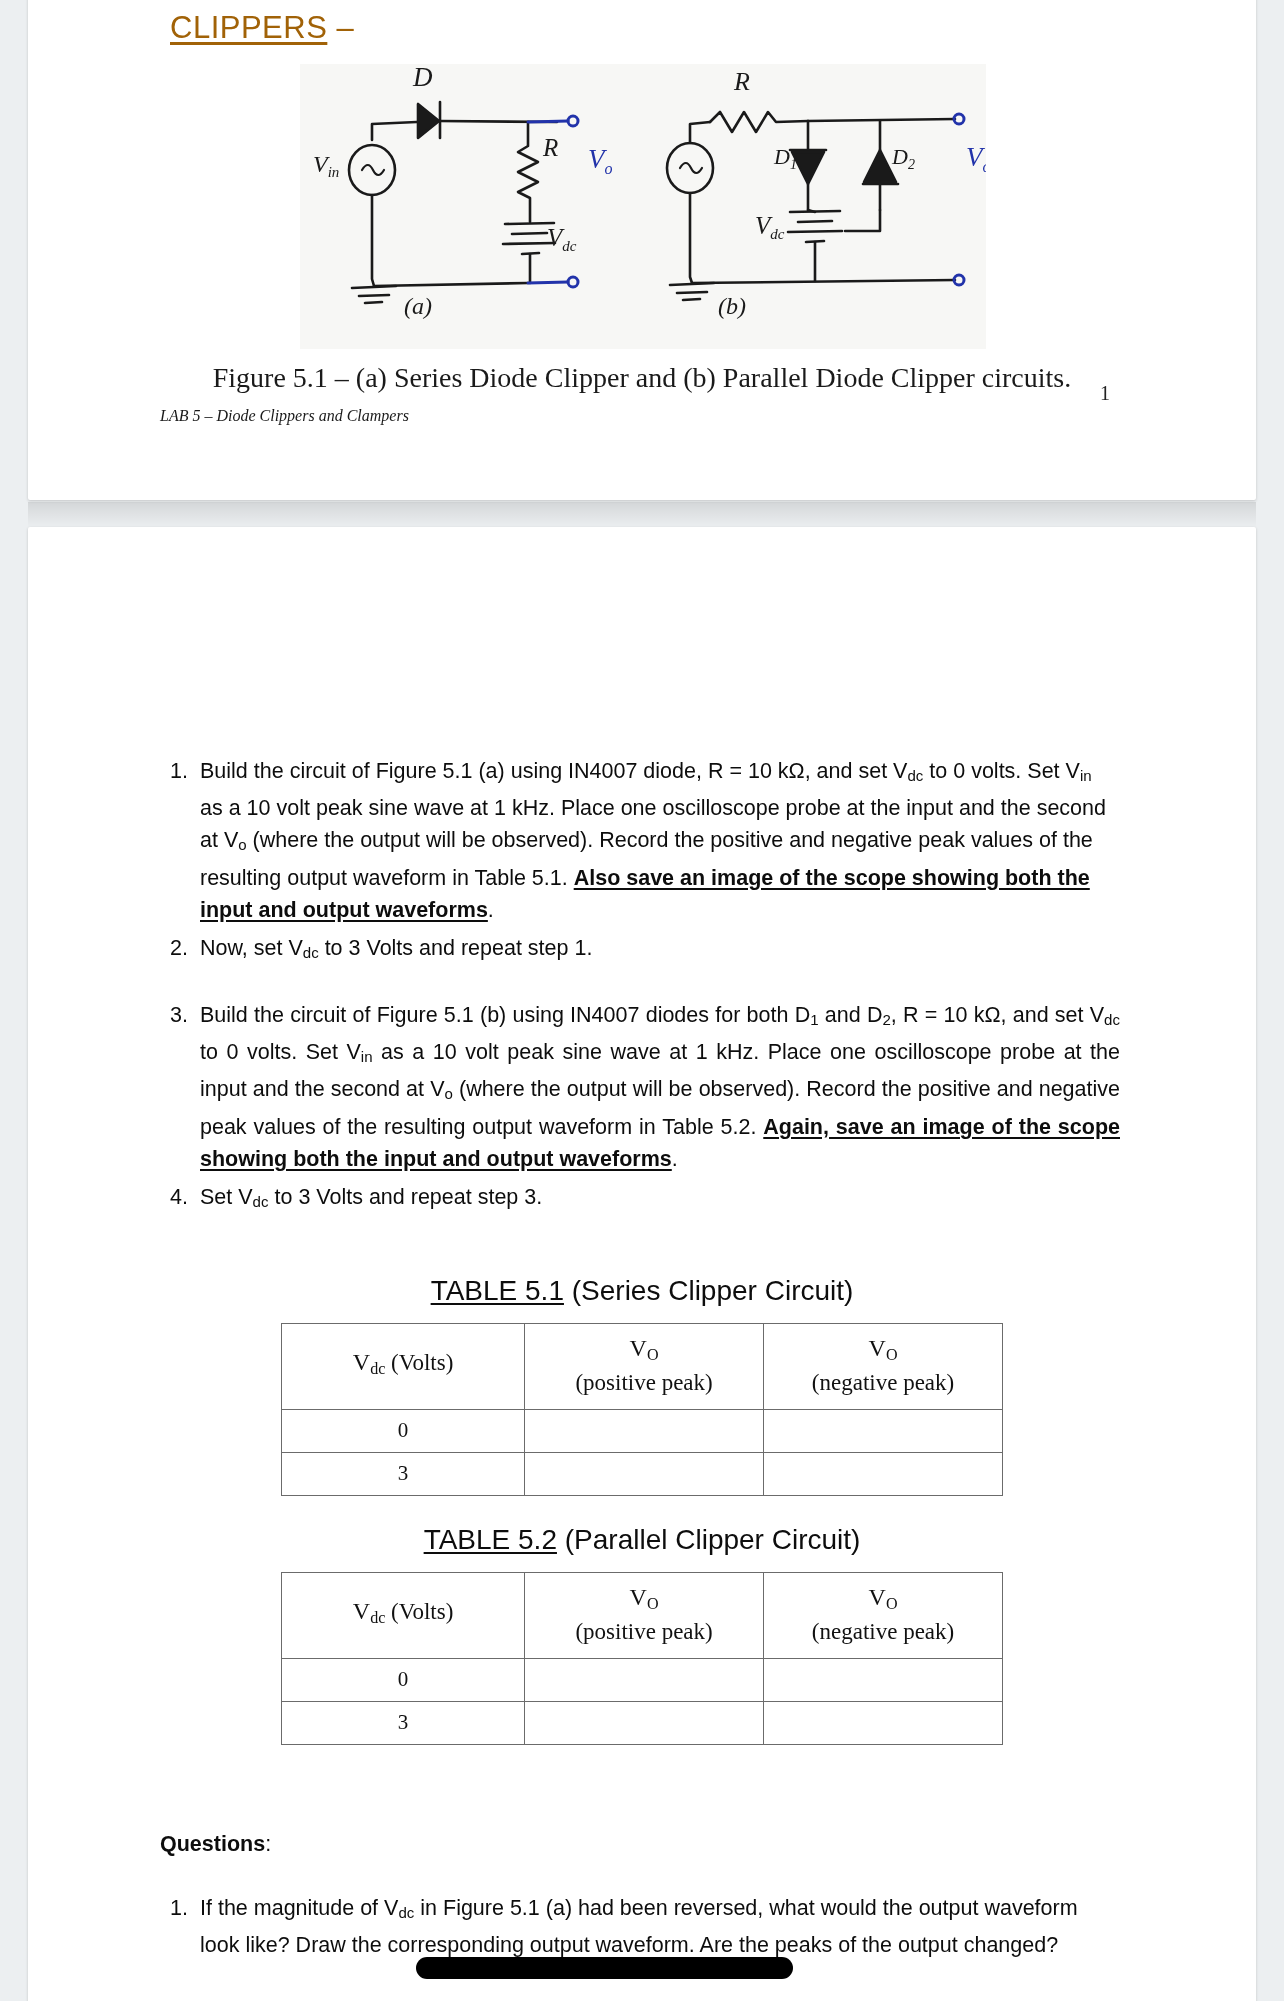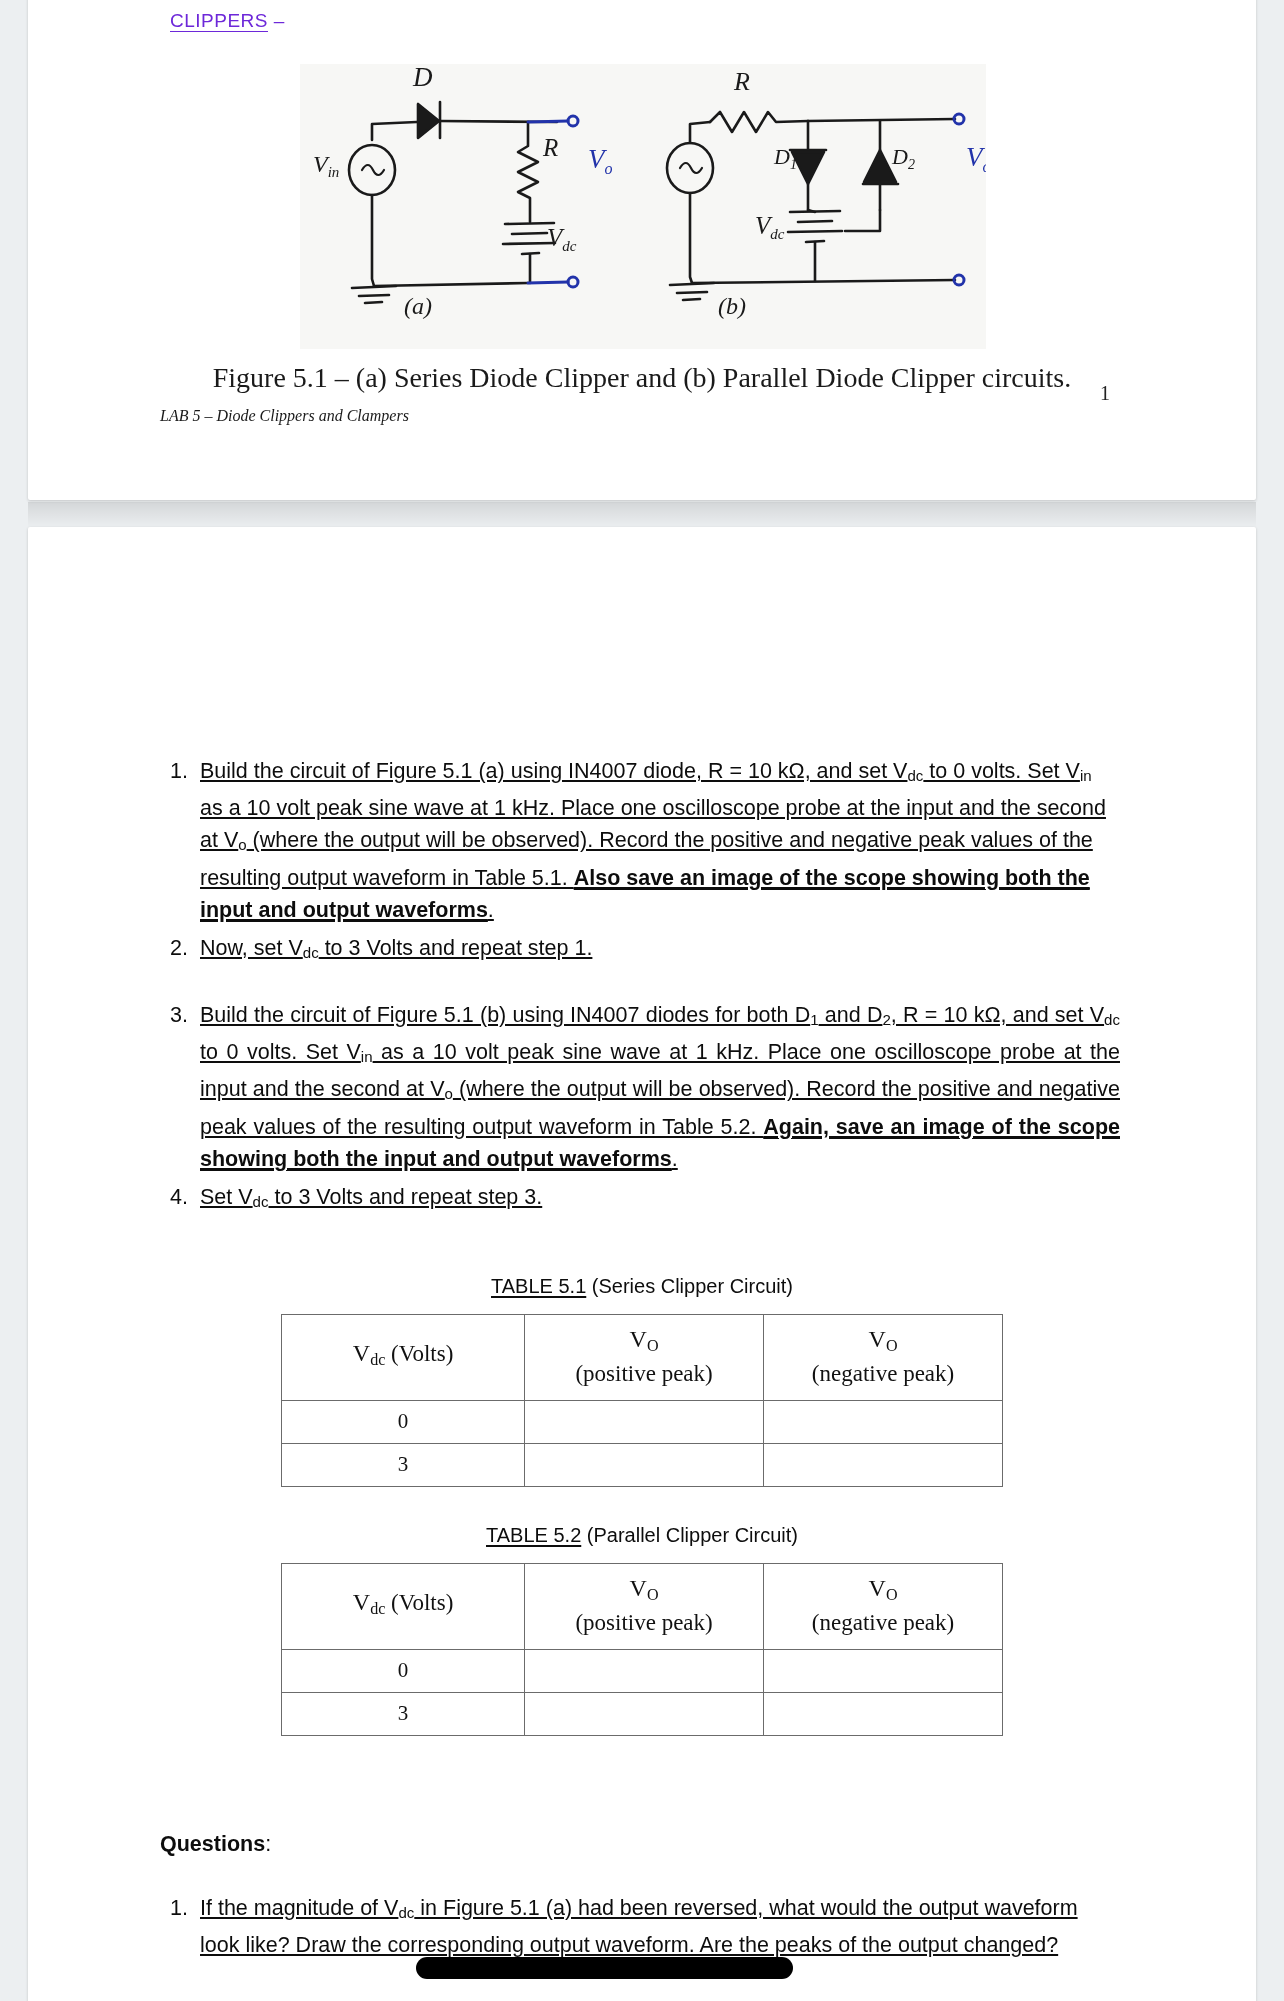--- a/index.html
+++ b/index.html
@@ -35,23 +35,23 @@
     height: 26px;
     top: 502px;
     background: linear-gradient(to bottom, rgba(0,0,0,0.10), rgba(0,0,0,0.0));
   }
 
   
   #clippers-heading {
     position: absolute;
     left: 170px;
     top: 10px;
-    font-size: 19px;
+    font-size: 31px;
     letter-spacing: 0.5px;
-    color: #6d28d9;
+    color: #a16207;
   }
   #clippers-heading .ul {
     text-decoration: underline;
     text-underline-offset: 4px;
   }
 
   
   #figure-wrap {
     position: absolute;
     left: 300px;
@@ -105,33 +105,33 @@
     line-height: 32px;
     margin-bottom: 0;
   }
   .step .num {
     width: 40px;
     flex: 0 0 40px;
     text-align: right;
     padding-right: 12px;
     box-sizing: border-box;
   }
-  .step .body { flex: 1 1 auto; text-decoration: underline; }
+  .step .body { flex: 1 1 auto; }
   .step.justify .body { text-align: justify; }
   .step.justify .body > span { display: inline; }
   .spacer-sm { height: 6px; }
   .spacer-md { height: 30px; }
   b.bu { font-weight: bold; text-decoration: underline; text-underline-offset: 3px; }
   sub { font-size: 0.70em; vertical-align: -0.22em; }
 
   
   .table-block { position: absolute; left: 0; width: 1284px; }
   .table-title {
     text-align: center;
-    font-size: 20px;
+    font-size: 28px;
     color: #0d0d0d;
     margin-bottom: 16px;
   }
   .table-title .ul { text-decoration: underline; text-underline-offset: 3px; }
   table.lab {
     border-collapse: collapse;
     margin: 8px auto;
     width: 722px;
     font-family: "Liberation Serif", serif;
     color: #111;

